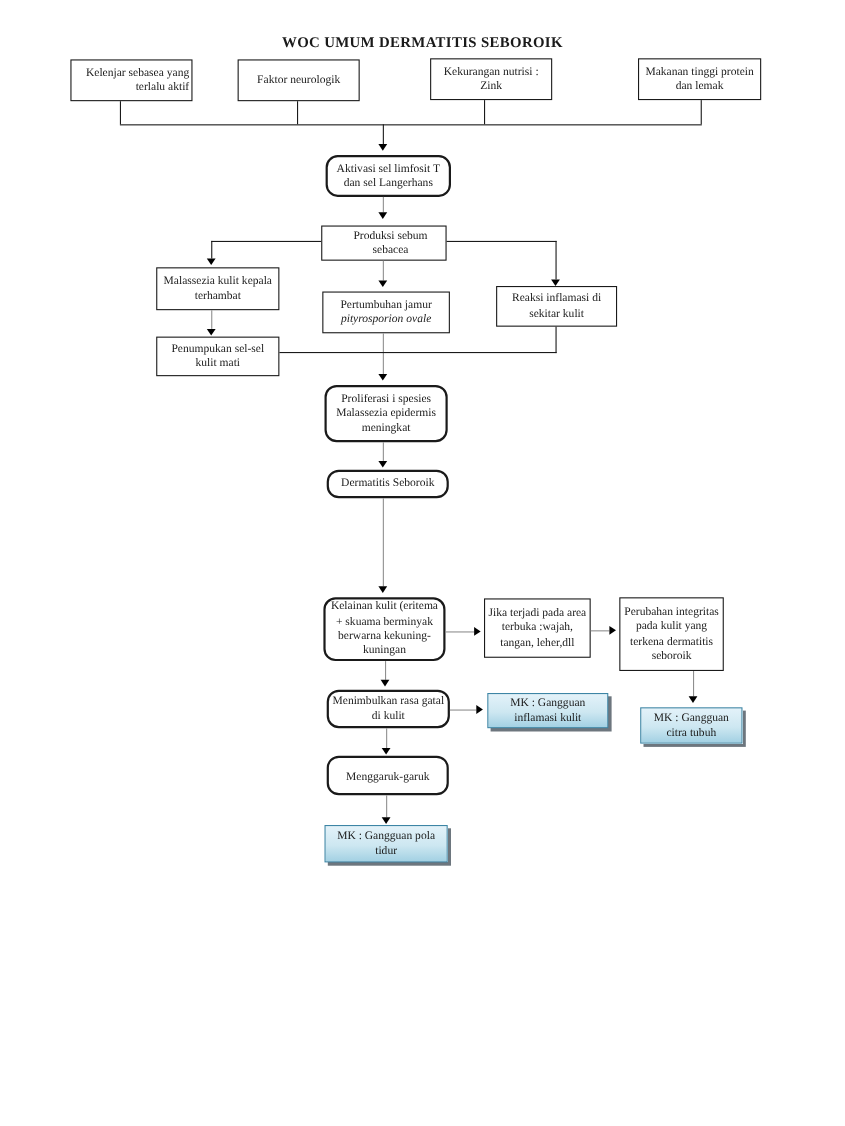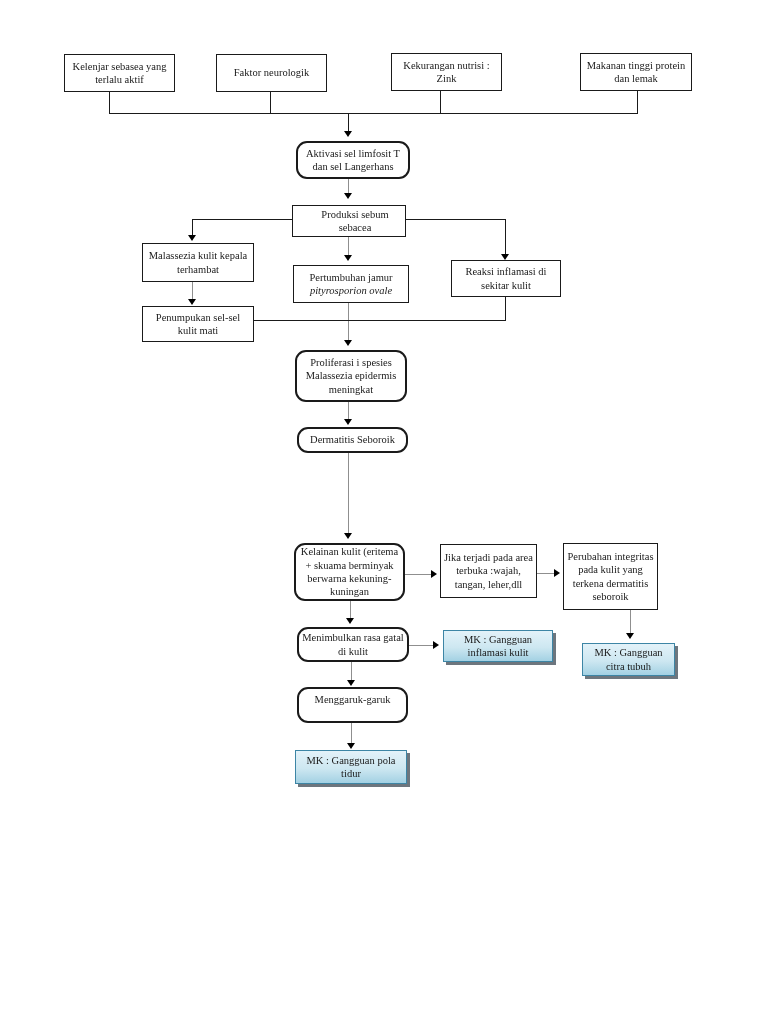--- a/index.html
+++ b/index.html
@@ -11,21 +11,21 @@
     position:absolute;left:0;top:31px;width:768px;text-align:center;
     font-weight:bold;font-size:13.5px;letter-spacing:.3px;
   }
   .box{
     position:absolute;box-sizing:border-box;background:#ffffff;
     border:1px solid var(--box-border,#1a1a1a);
     display:flex;flex-direction:column;align-items:center;justify-content:center;
     text-align:center;font-size:10.5px;line-height:1.27;padding:1px 2px;
   }
   .box.thick{border-width:2px;border-radius:11px;}
-  .box.top-align{justify-content:flex-start;padding-top:4px;}
+  .box.top-align{justify-content:center;padding-top:4px;}
   .box .italic{font-style:italic;}
   .mk{
     background:linear-gradient(180deg,var(--mk-fill-top,#e3f2f9) 0%,#cde7f1 55%,var(--mk-fill-bottom,#a3d1e3) 100%);
     border:1px solid var(--mk-border,#3d85a5);
     box-shadow:3px 3px 0 rgba(72,84,94,.8);
   }
   .vline,.hline{position:absolute;background:var(--line,#1a1a1a);}
   .vline{width:1px;}
   .hline{height:1px;}
   .gray{background:var(--arrow-line,#8f8f8f);}
@@ -34,22 +34,23 @@
     border-top:6px solid #000;}
   .ah-right{position:absolute;width:0;height:0;
     border-top:4.5px solid transparent;border-bottom:4.5px solid transparent;
     border-left:6px solid #000;}
 </style>
 </head>
 <body>
 
 <div id="page">
 
+  <div id="title">WOC UMUM DERMATITIS SEBOROIK</div>
 
-  <div class="box" style="left:64px;top:54px;width:111px;height:38px;">
+  <div class="box" style="left:64px;top:54px;width:111px;height:38px;text-align:right;">
       <span>Kelenjar sebasea yang terlalu aktif</span>
     </div>
   <div class="box" style="left:216px;top:54px;width:111px;height:38px;">
       <span>Faktor neurologik</span>
     </div>
   <div class="box" style="left:391px;top:53px;width:111px;height:38px;">
       <span>Kekurangan nutrisi : Zink</span>
     </div>
   <div class="box" style="left:580px;top:53px;width:112px;height:38px;">
       <span>Makanan tinggi protein dan lemak</span>

